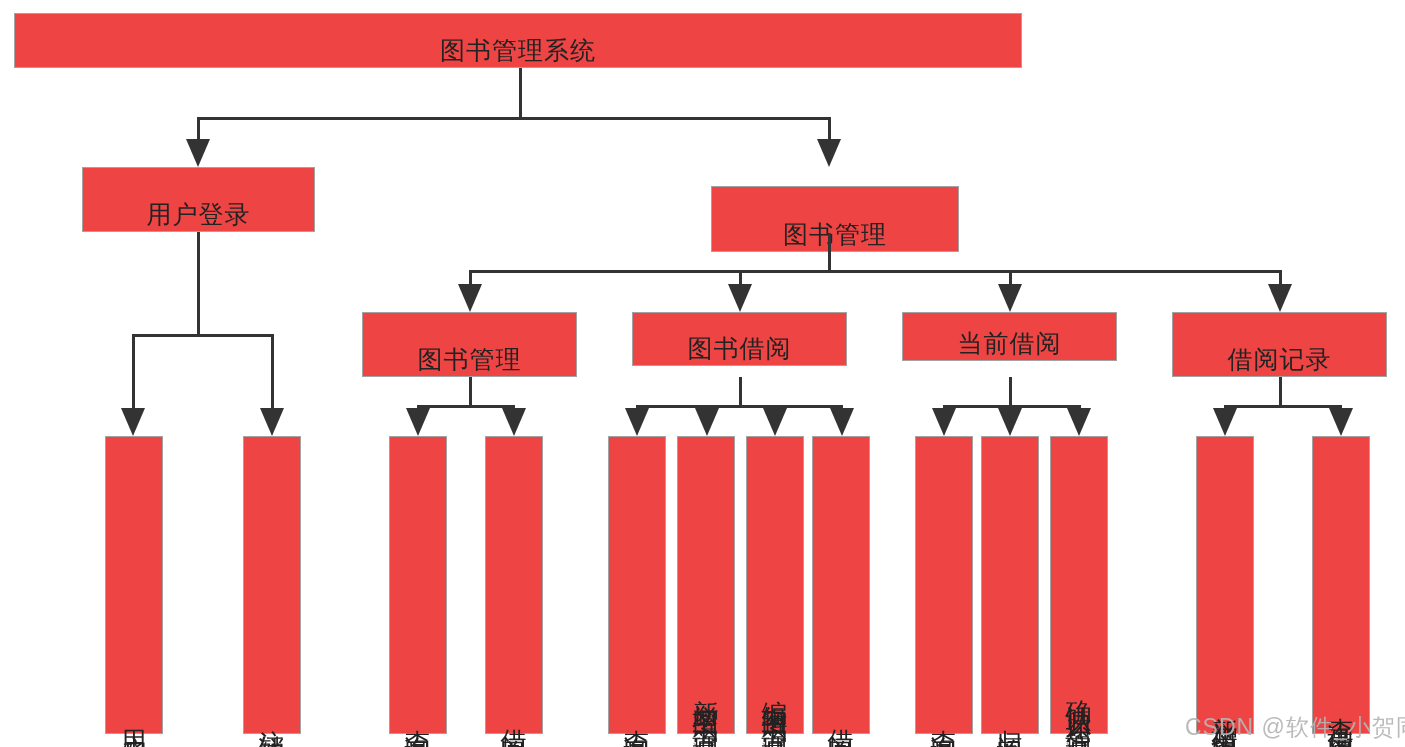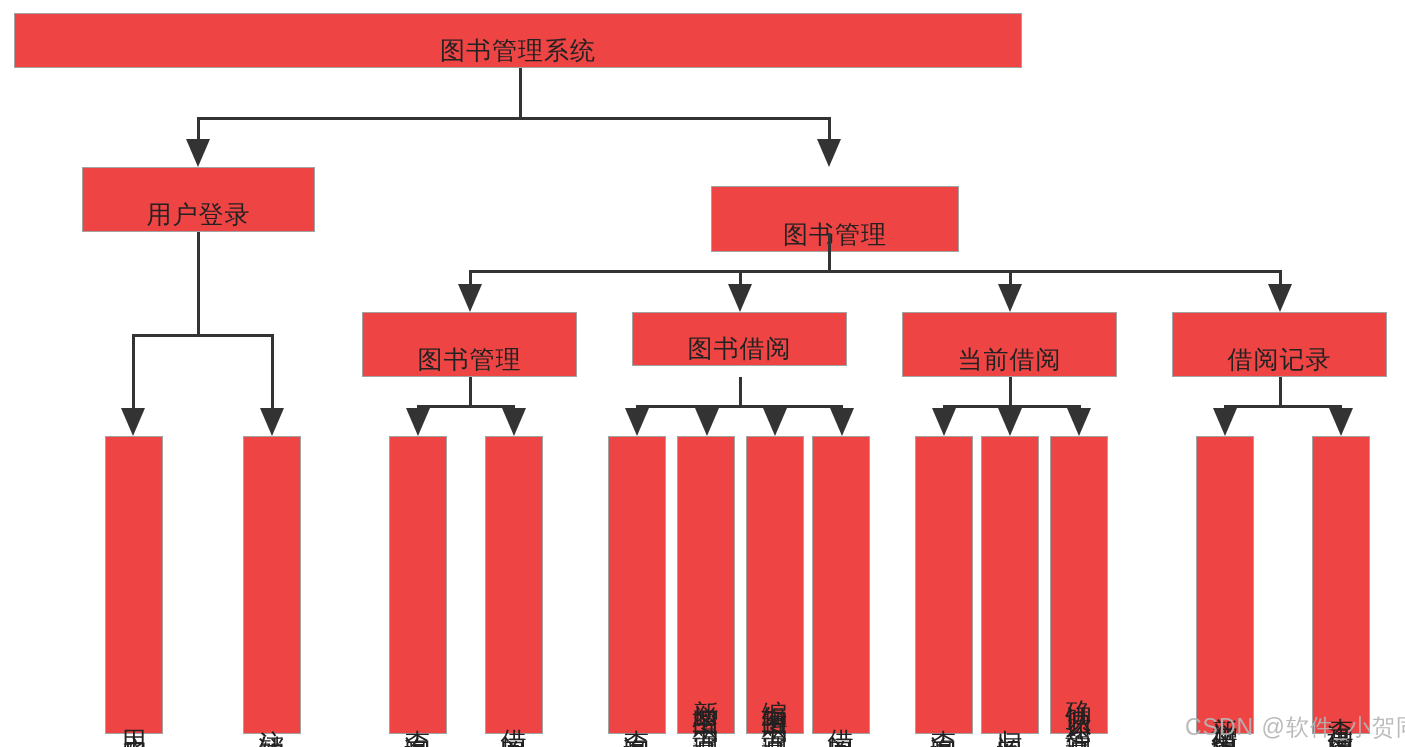--- a/index.html
+++ b/index.html
@@ -67,21 +67,21 @@
   <div class="arrowhead" style="left:998px;top:284px;"></div>
   <div class="line" style="left:1279px;top:270px;width:3px;height:18px;"></div>
   <div class="arrowhead" style="left:1268px;top:284px;"></div>
 
   <div class="box" style="left:362px;top:312px;width:215px;height:65px;">
     <span class="htext">图书管理</span>
   </div>
   <div class="box" style="left:632px;top:312px;width:215px;height:54px;">
     <span class="htext">图书借阅</span>
   </div>
-  <div class="box" style="left:902px;top:312px;width:215px;height:65px;">
+  <div class="box" style="left:902px;top:312px;width:215px;height:49px;">
     <span class="htext">当前借阅</span>
   </div>
   <div class="box" style="left:1172px;top:312px;width:215px;height:65px;">
     <span class="htext">借阅记录</span>
   </div>
 
   <div class="line" style="left:469px;top:377px;width:3px;height:30px;"></div>
   <div class="line" style="left:417px;top:405px;width:98px;height:3px;"></div>
   <div class="line" style="left:417px;top:405px;width:3px;height:8px;"></div>
   <div class="arrowhead" style="left:406px;top:408px;"></div>

